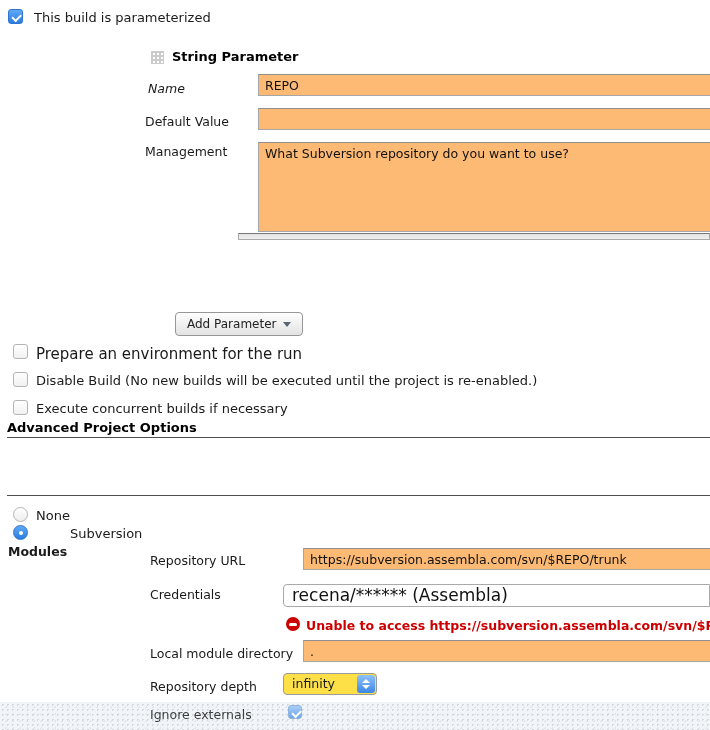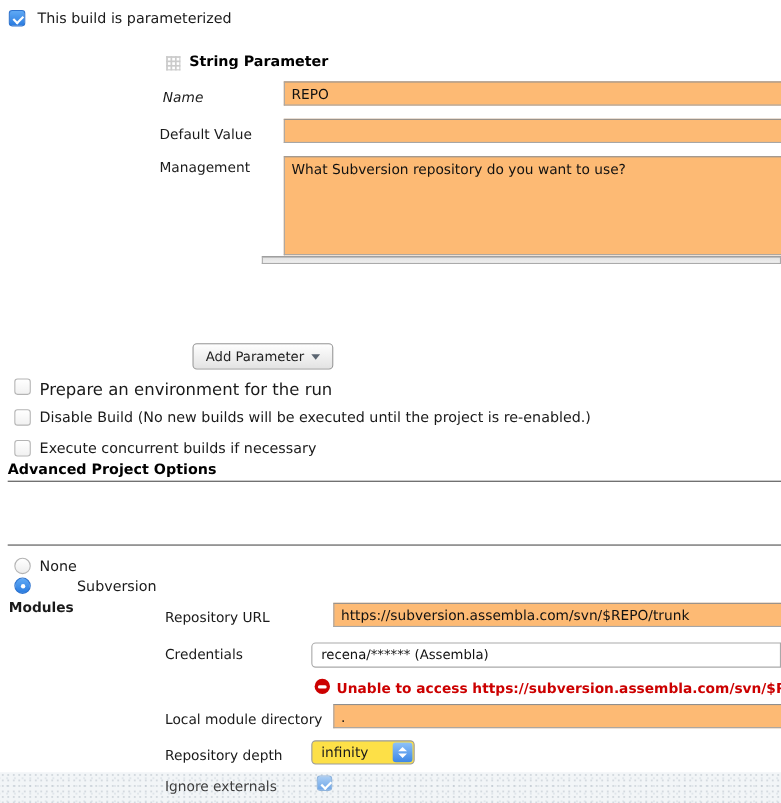--- a/index.html
+++ b/index.html
@@ -49,21 +49,21 @@
   .caret { width:0; height:0; border-left:4.5px solid transparent; border-right:4.5px solid transparent;
            border-top:5px solid #5a6470; }
 
   .hr { border-top:1px solid #4f4f4f; height:0; }
 
   
   .link { color:#204a87; text-decoration:underline; font-size:12.5px; cursor:pointer; }
 
   
   .credbox { border:1px solid #a9a9a9; border-radius:4px 0 0 4px; background:#fff;
-             height:23px; line-height:21px; font-size:12px; padding:0 8px; color:#111; }
+             height:23px; line-height:21px; font-size:17px; padding:0 8px; color:#111; }
 
   
   .err-icon { width:14px; height:14px; border-radius:50%; background:#cc0000; position:absolute; }
   .err-icon::after { content:""; position:absolute; left:3px; top:5.5px; width:8px; height:3px;
              border-radius:1.5px; background:#fff; }
   .err-text { color:#cc0000; font-weight:bold; font-size:12.5px; white-space:nowrap; }
 
   
   .sel { border:1px solid #9b9b9b; border-radius:4px; background:#fde047; height:22px;
          font-size:12.5px; line-height:20px; padding:0 24px 0 8px; position:absolute;

